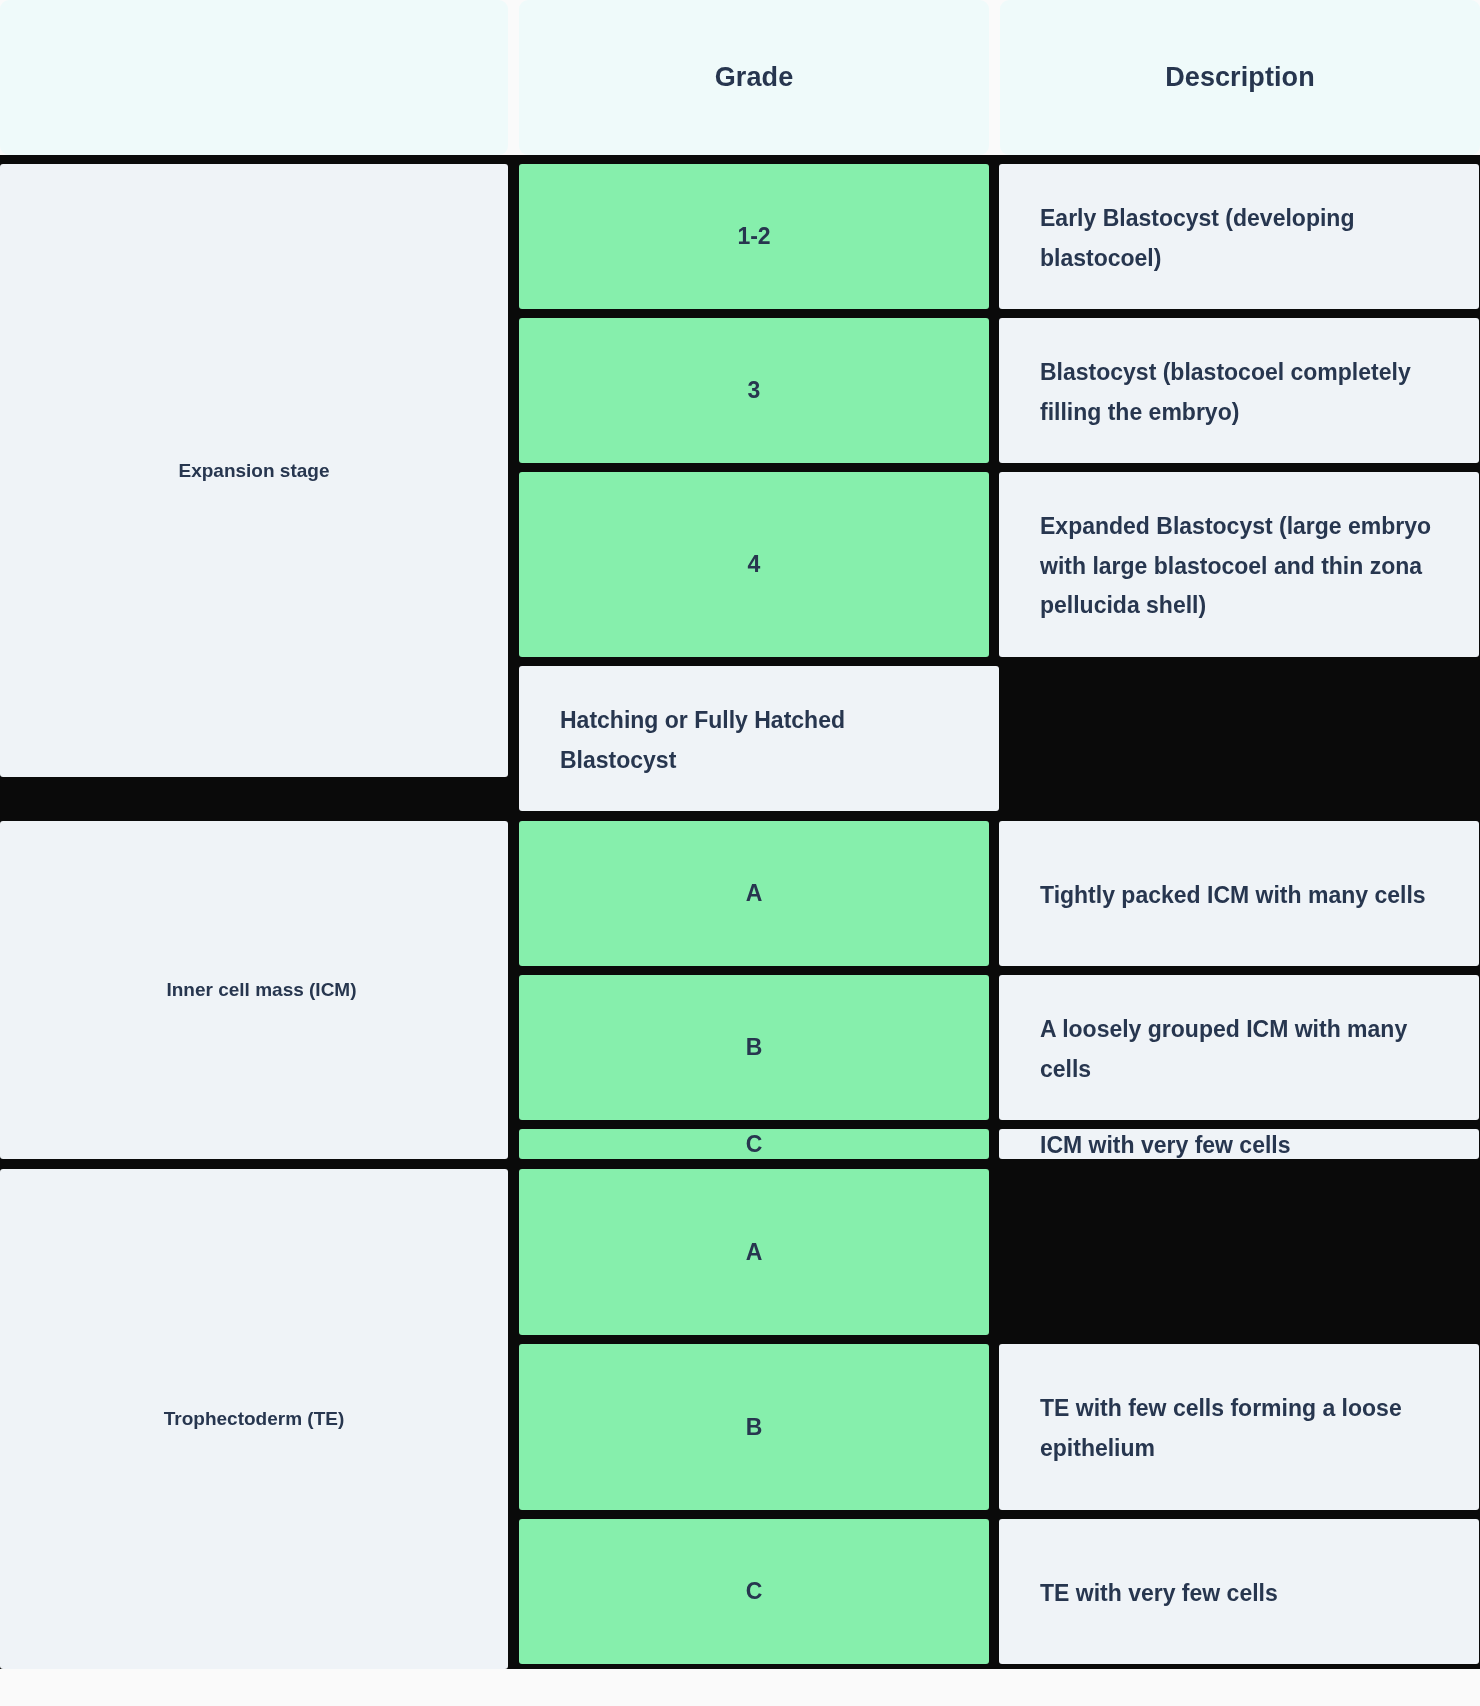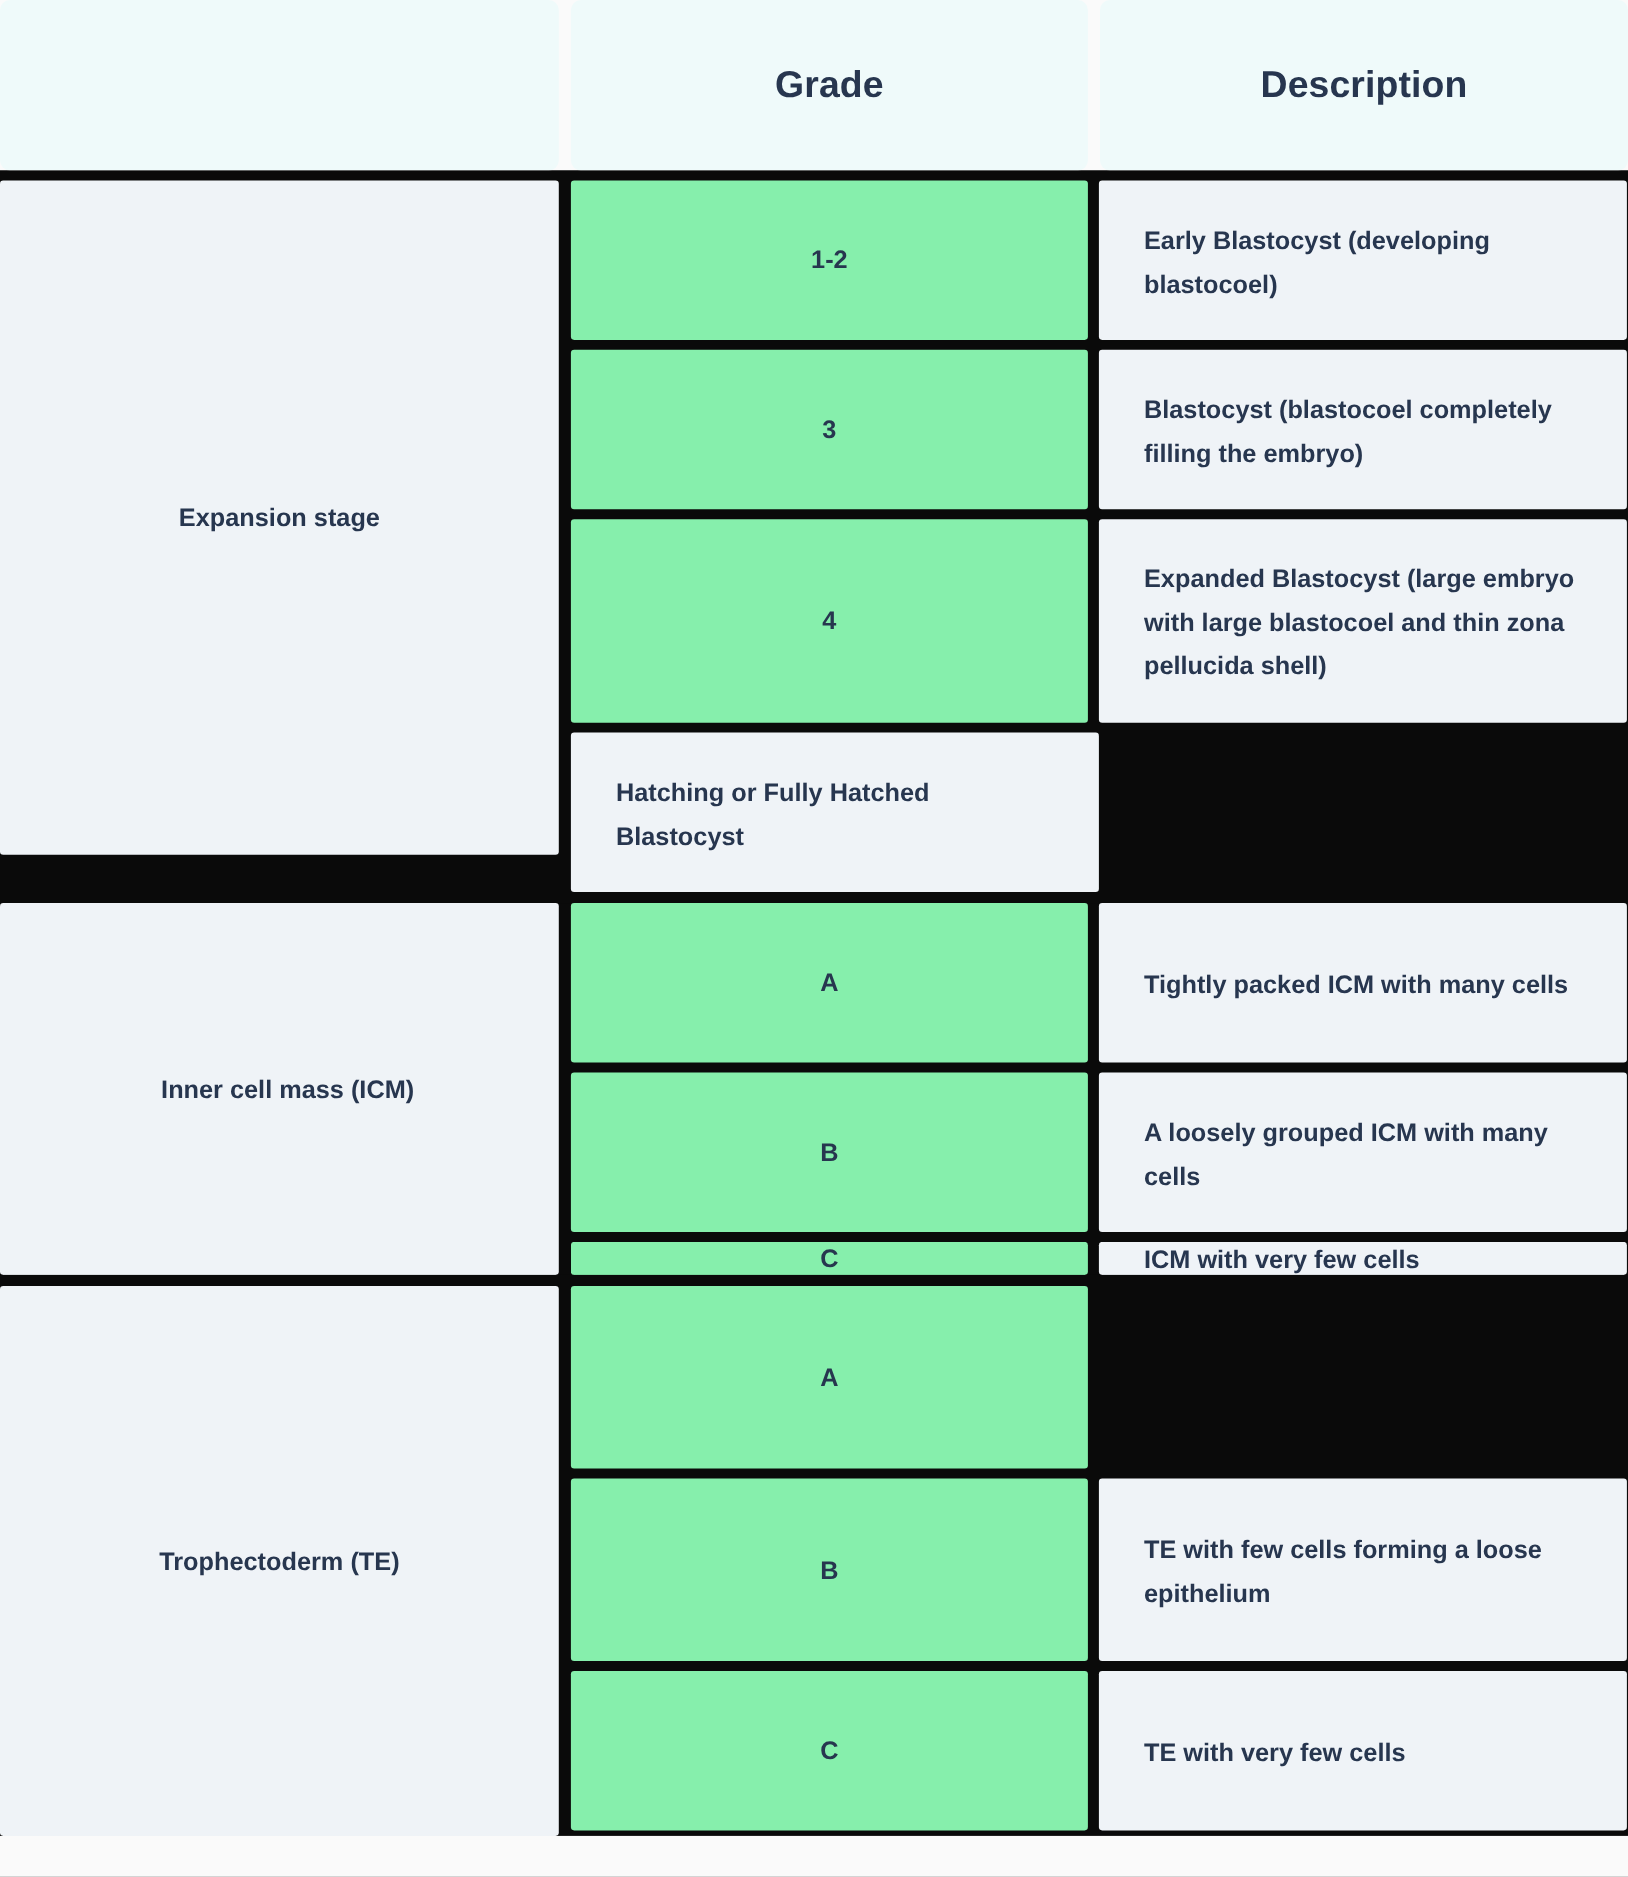--- a/index.html
+++ b/index.html
@@ -33,21 +33,21 @@
     background: #fafafa;
     padding-bottom: 0;
   }
   .th {
     background: #effafa;
     display: flex;
     align-items: center;
     justify-content: center;
     box-sizing: border-box;
     border-radius: 9px;
-    font-size: 34px;
+    font-size: 27px;
     font-weight: 700;
     color: #27364f;
     letter-spacing: .1px;
   }
   .th-blank  { width: 508px; }
   .th-grade  { width: 470px; }
   .th-desc   { width: 480px; }
 
   .band {
     height: 9px;
@@ -66,21 +66,21 @@
   }
   .label-cell {
     width: 508px;
     flex: none;
     background: #eff3f7;
     display: flex;
     align-items: center;
     justify-content: center;
     box-sizing: border-box;
     border-radius: 3px;
-    font-size: 23px;
+    font-size: 19px;
     font-weight: 700;
     color: #27364f;
     text-align: center;
     padding: 0 14px;
   }
   .rows {
     flex: 1;
     display: flex;
     flex-direction: column;
     row-gap: 9px;

